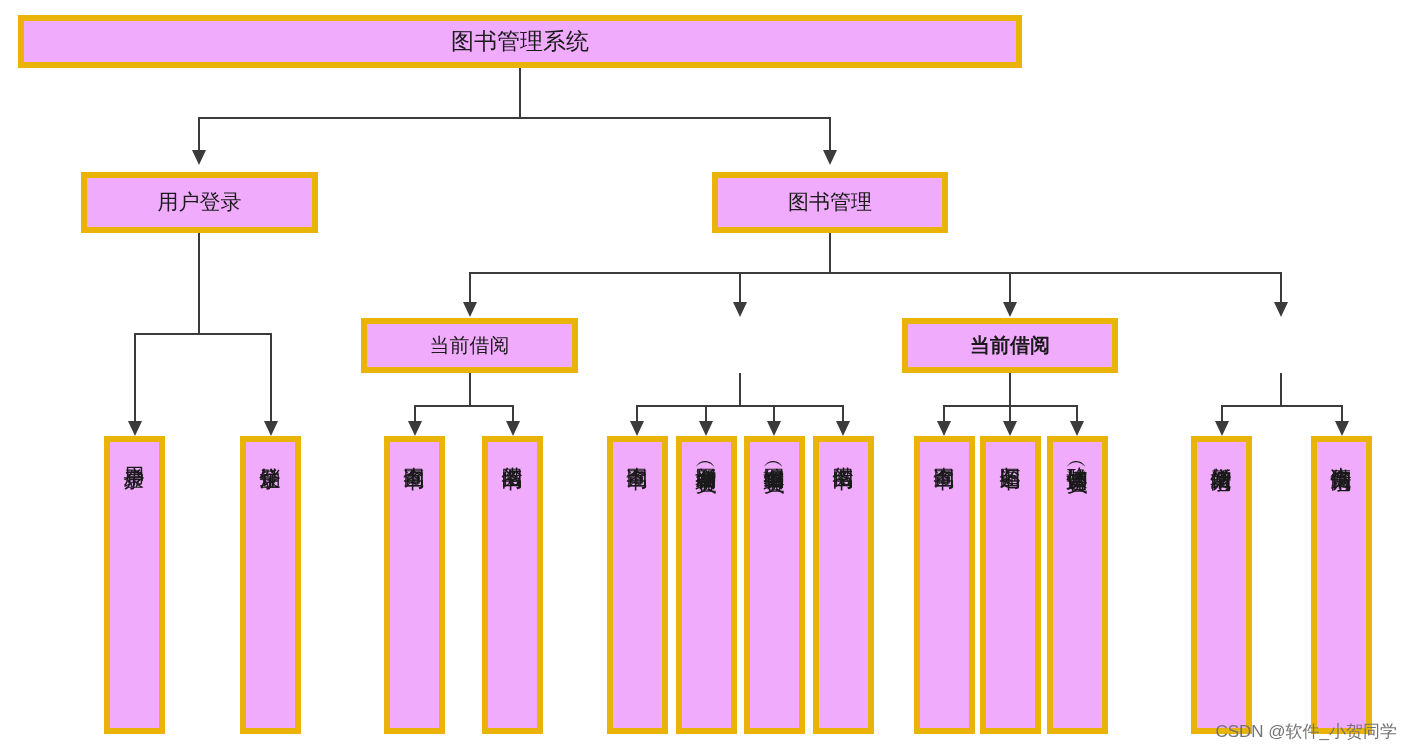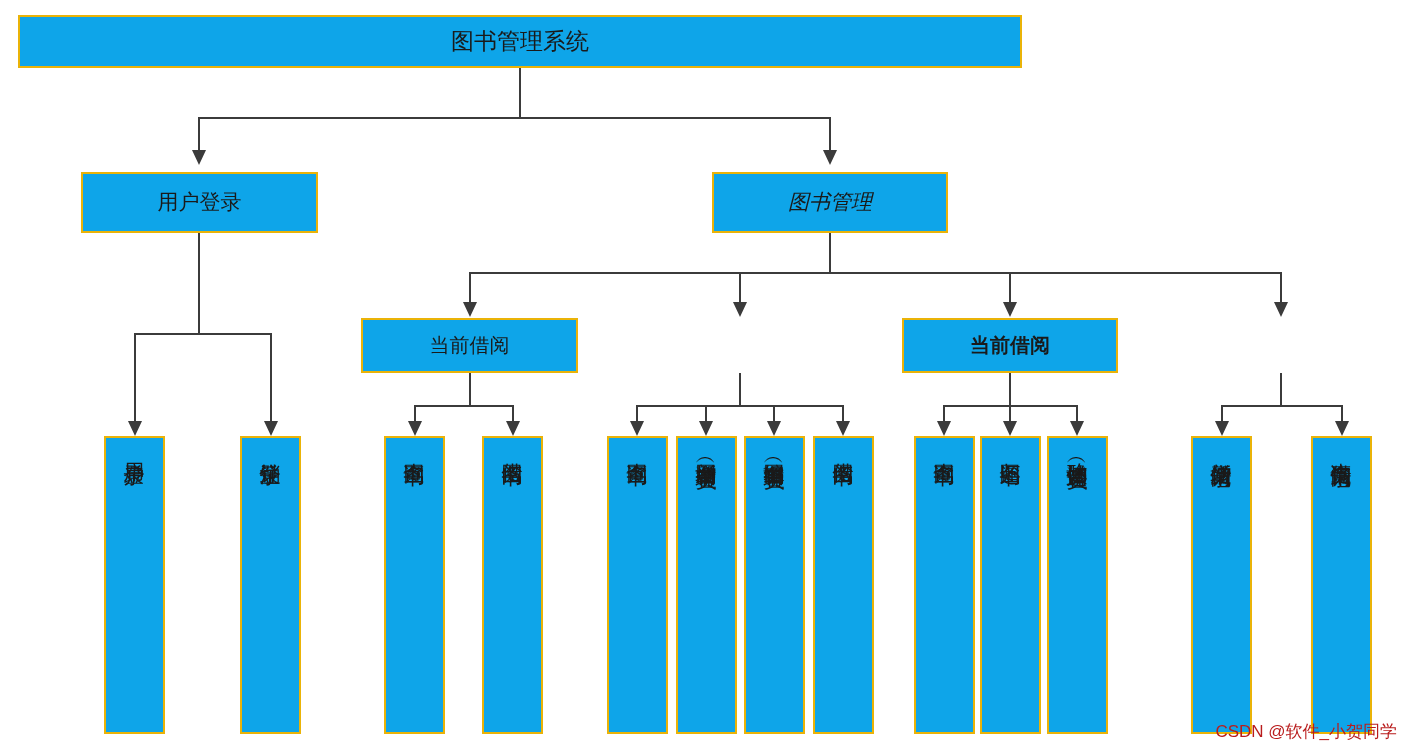--- a/index.html
+++ b/index.html
@@ -14,22 +14,22 @@
     position: relative;
     width: 1405px;
     height: 747px;
     background: #ffffff;
     overflow: hidden;
   }
   
   .node {
     position: absolute;
     box-sizing: border-box;
-    background: #0ea5e9;
-    border: 2px solid #eab308;
+    background: #f0abfc;
+    border: 6px solid #eab308;
     display: flex;
     align-items: center;
     justify-content: center;
     color: #1a1a1a;
   }
   .node-label {
     display: block;
     text-align: center;
     line-height: 1.15;
     color: #1a1a1a;
@@ -71,21 +71,21 @@
     border-left: 7px solid transparent;
     border-right: 7px solid transparent;
     border-top: 15px solid #3b3b3b;
   }
   
   #watermark {
     position: absolute;
     right: 8px;
     bottom: 4px;
     font-size: 17px;
-    color: #b91c1c;
+    color: #737373;
     white-space: nowrap;
     font-family: "Liberation Sans", "DejaVu Sans", sans-serif;
   }
 </style>
 </head>
 <body>
 
 <div id="diagram-canvas">
 
   <div class="node root" style="left:18px; top:15px; width:1004px; height:53px;">
@@ -99,21 +99,21 @@
   <div class="conn-v" style="left:198px; top:117px; height:33px;"></div>
   <div class="arrow-head" style="left:192px; top:150px;"></div>
 
   <div class="conn-v" style="left:829px; top:117px; height:33px;"></div>
   <div class="arrow-head" style="left:823px; top:150px;"></div>
 
   <div class="node level1" style="left:81px; top:172px; width:237px; height:61px;">
     <span class="node-label">用户登录</span>
   </div>
 
-  <div class="node level1" style="left:712px; top:172px; width:236px; height:61px;font-style:italic;">
+  <div class="node level1" style="left:712px; top:172px; width:236px; height:61px;">
     <span class="node-label">图书管理</span>
   </div>
 
   <div class="conn-v" style="left:198px; top:233px; height:101px;"></div>
   <div class="conn-h" style="left:135px; top:333px; width:137px;"></div>
   <div class="conn-v" style="left:134px; top:333px; height:88px;"></div>
   <div class="arrow-head" style="left:128px; top:421px;"></div>
   <div class="conn-v" style="left:270px; top:333px; height:88px;"></div>
   <div class="arrow-head" style="left:264px; top:421px;"></div>
 

